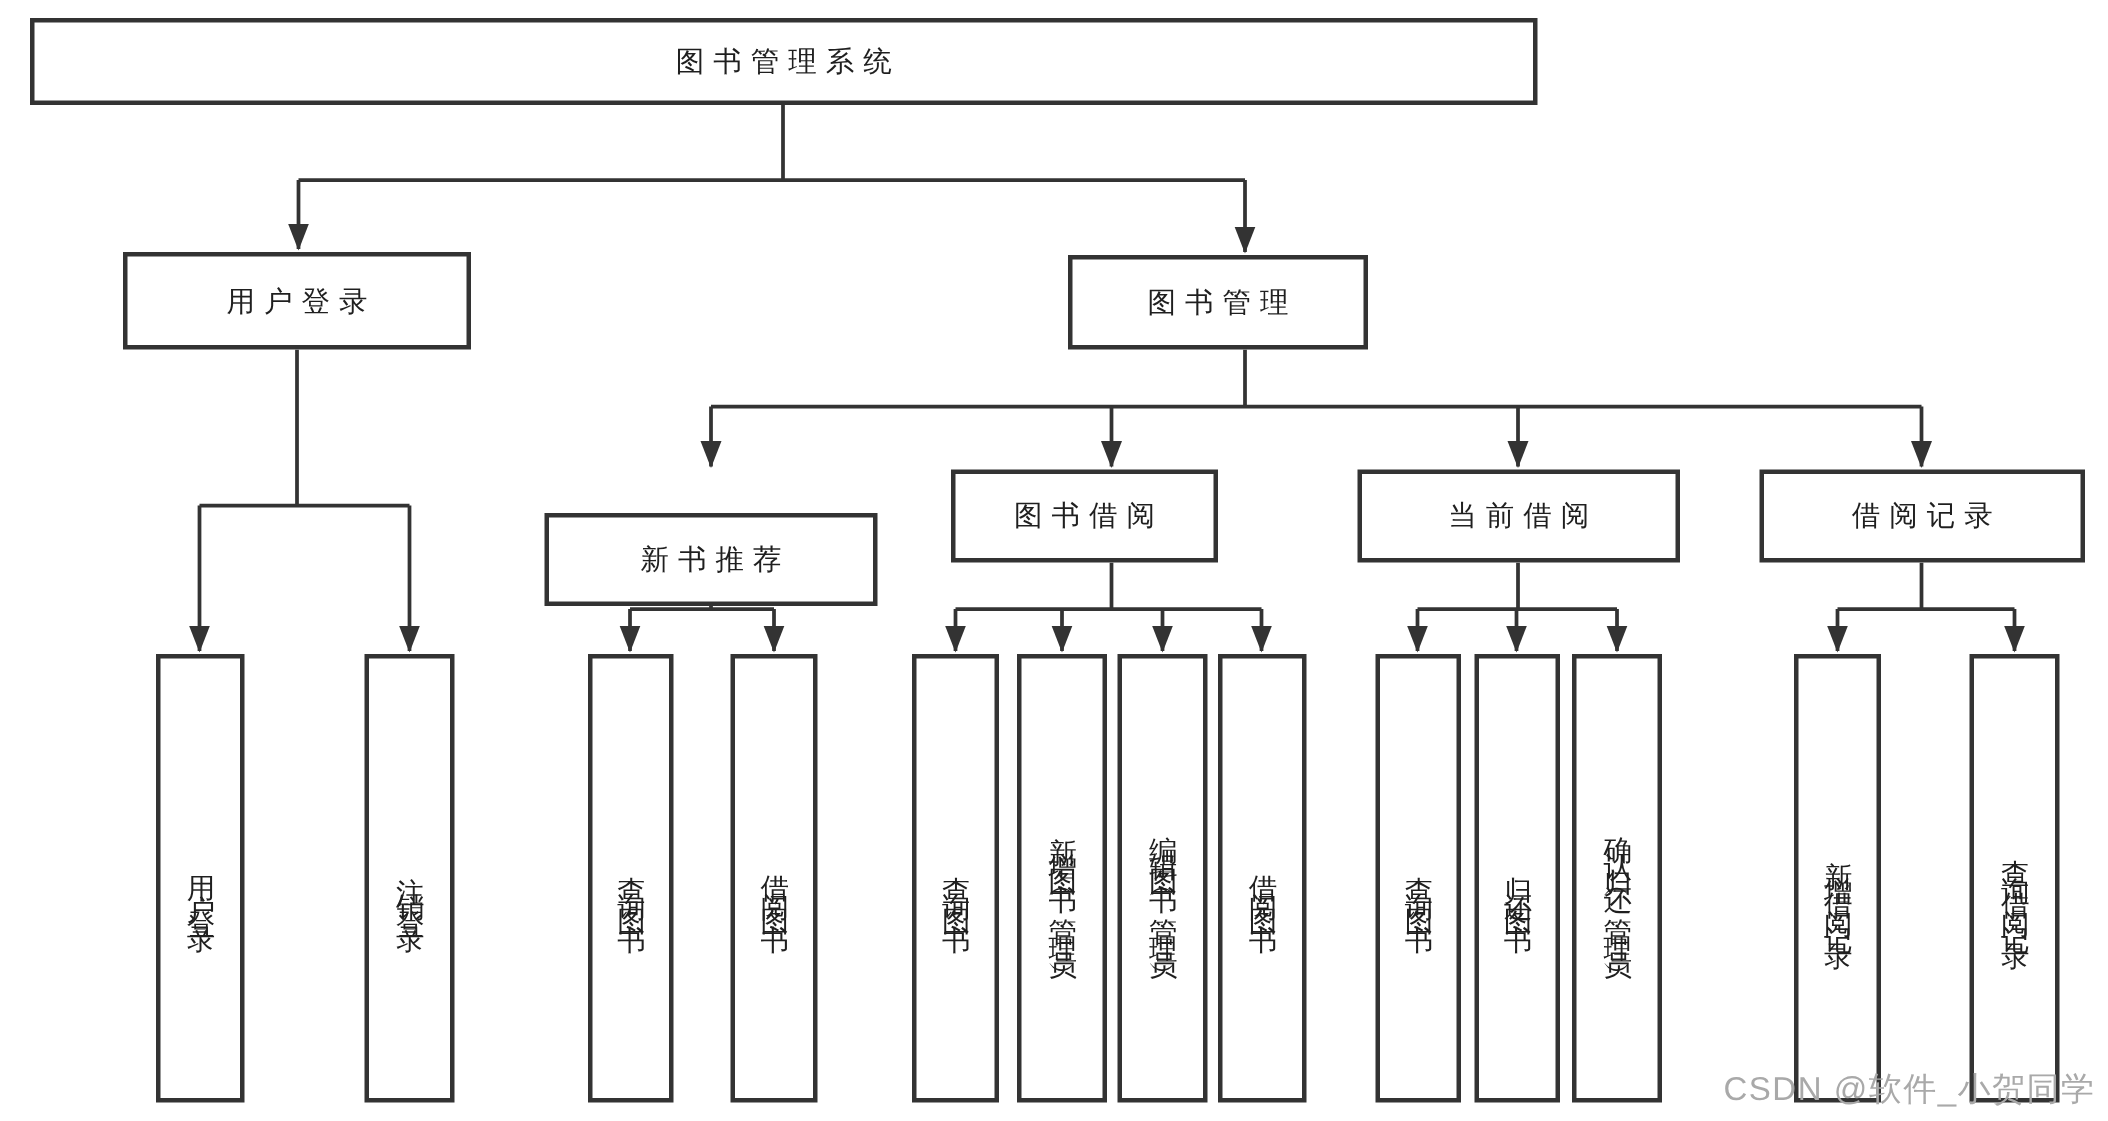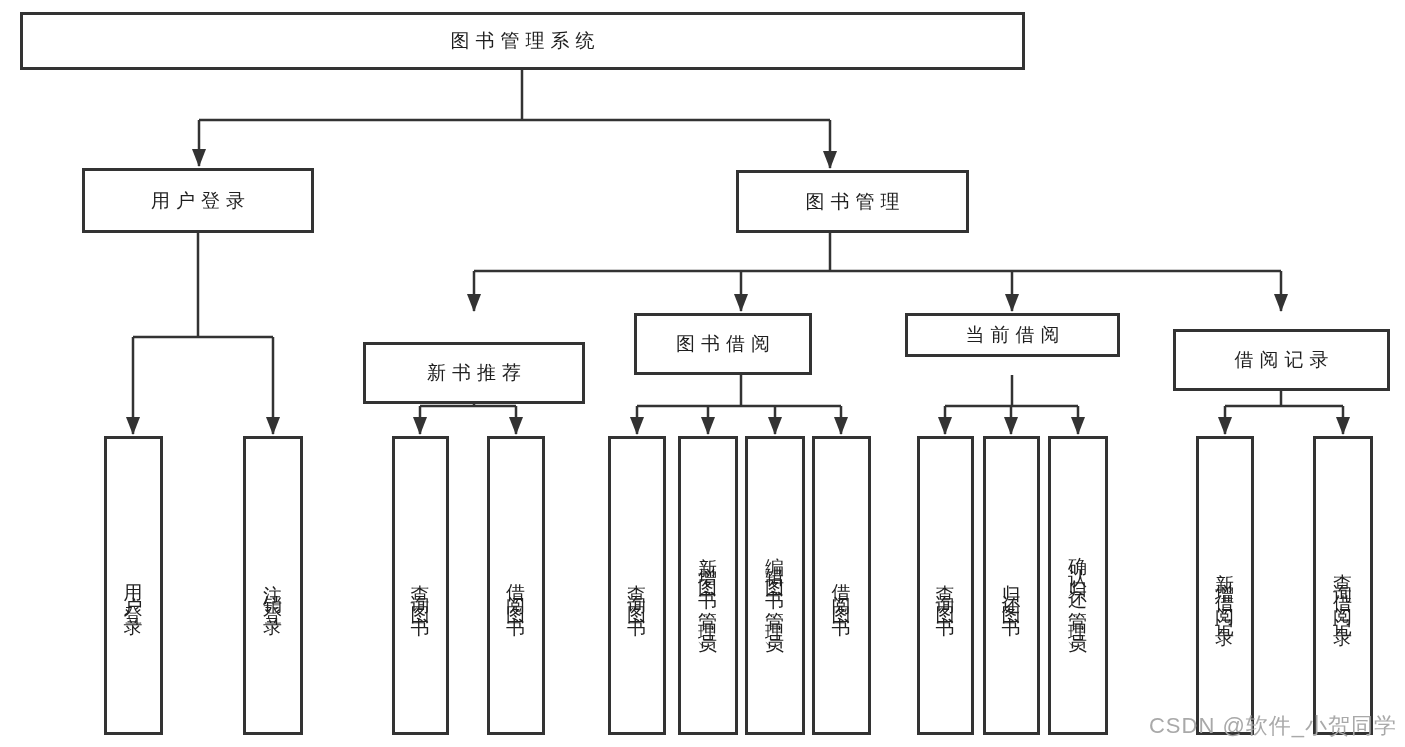--- a/index.html
+++ b/index.html
@@ -102,26 +102,26 @@
       <path d="M1281,375 L1281,406"></path>
       <path d="M1225,406 L1343,406"></path>
       <path d="M1225,406 L1225,434" marker-end="url(#arrow)"></path>
       <path d="M1343,406 L1343,434" marker-end="url(#arrow)"></path>
     </g>
   </svg>
 
   <div class="node h-node" style="left:20px; top:12px; width:1005px; height:58px;">图书管理系统</div>
 
   <div class="node h-node" style="left:82px; top:168px; width:232px; height:65px;">用户登录</div>
-  <div class="node h-node" style="left:736px; top:170px; width:233px; height:63px;">图书管理</div>
+  <div class="node h-node" style="left:712px; top:170px; width:200px; height:63px;">图书管理</div>
 
   <div class="node h-node" style="left:363px; top:318px; width:222px; height:62px;margin-top:24px;">新书推荐</div>
   <div class="node h-node" style="left:634px; top:313px; width:178px; height:62px;">图书借阅</div>
-  <div class="node h-node" style="left:905px; top:313px; width:215px; height:44px;">当前借阅</div>
-  <div class="node h-node" style="left:1173px; top:313px; width:217px; height:62px;margin-top:16px;">借阅记录</div>
+  <div class="node h-node" style="left:905px; top:313px; width:215px; height:62px;">当前借阅</div>
+  <div class="node h-node" style="left:1173px; top:313px; width:217px; height:62px;">借阅记录</div>
 
   <div class="node v-node" style="left:104px; top:436px; width:59px; height:299px;">用户登录</div>
   <div class="node v-node" style="left:243px; top:436px; width:60px; height:299px;">注销登录</div>
 
   <div class="node v-node" style="left:392px; top:436px; width:57px; height:299px;">查询图书</div>
   <div class="node v-node" style="left:487px; top:436px; width:58px; height:299px;">借阅图书</div>
 
   <div class="node v-node" style="left:608px; top:436px; width:58px; height:299px;">查询图书</div>
   <div class="node v-node" style="left:678px; top:436px; width:60px; height:299px;">新增图书（管理员）</div>
   <div class="node v-node" style="left:745px; top:436px; width:60px; height:299px;">编辑图书（管理员）</div>

